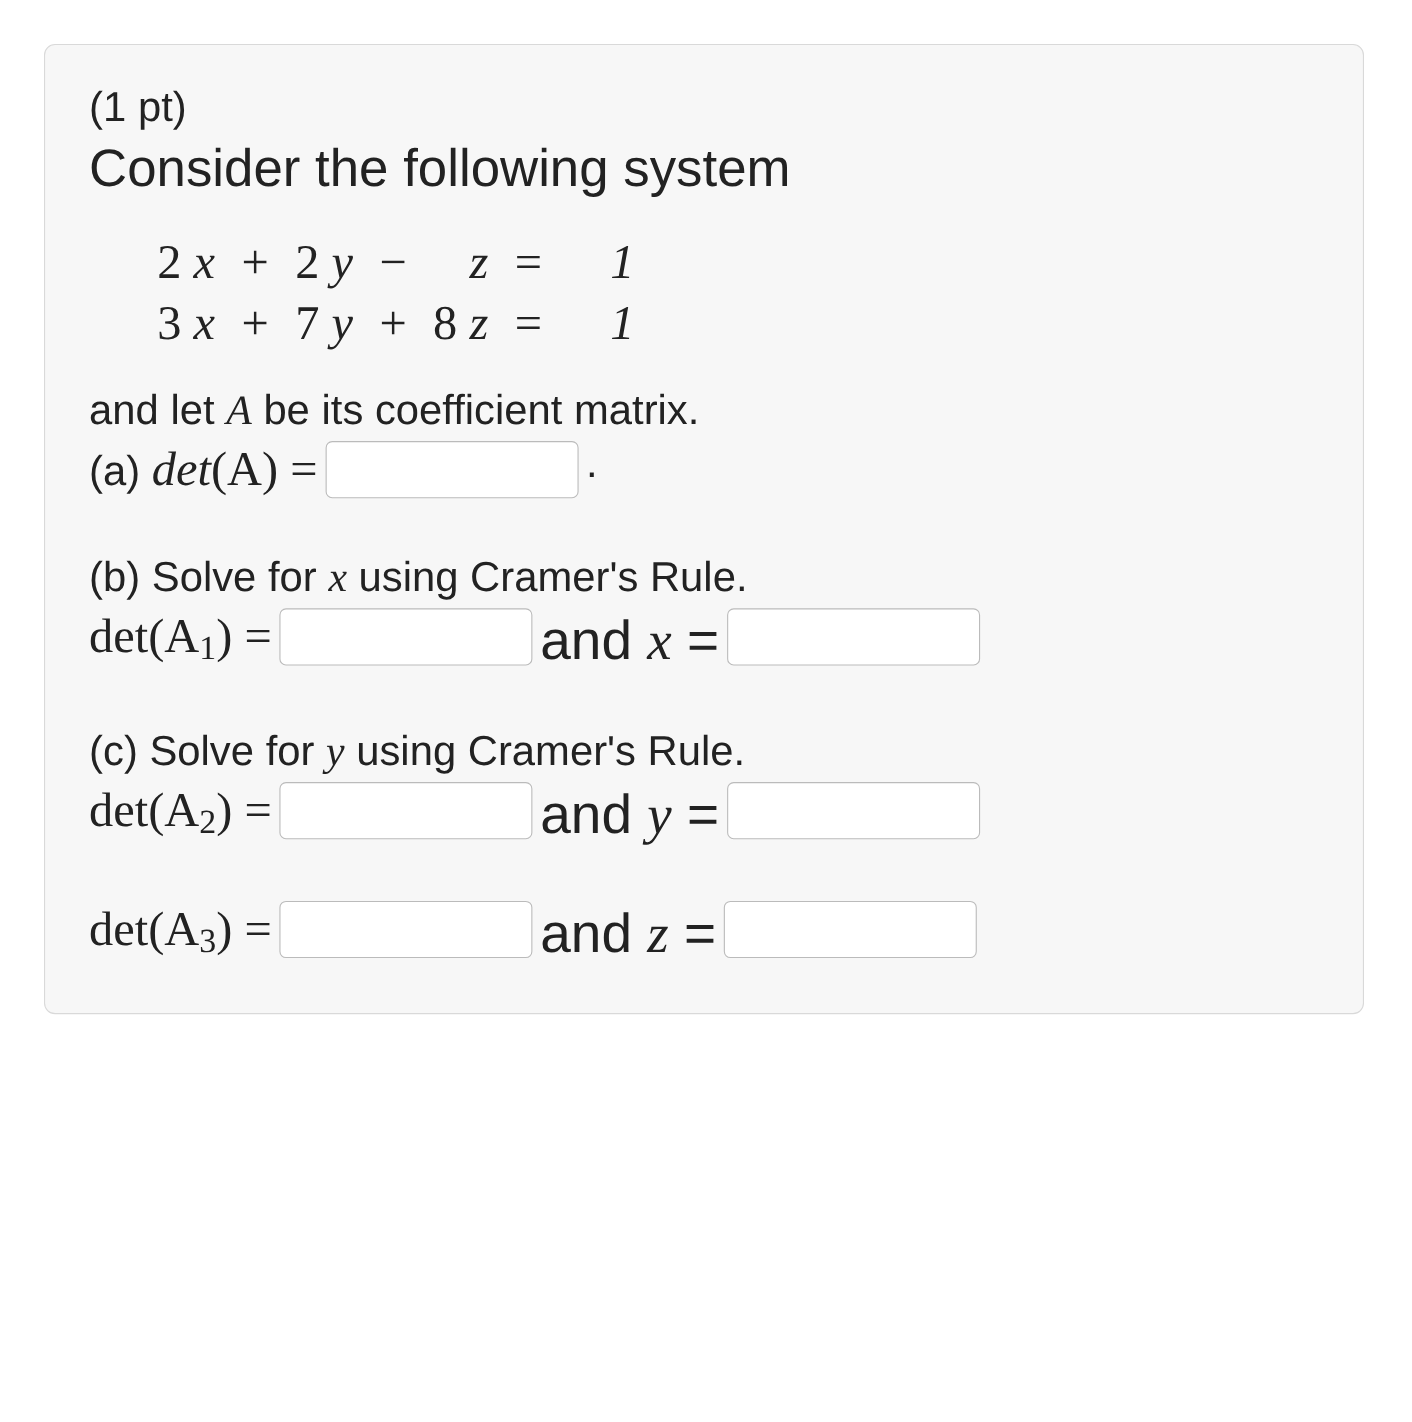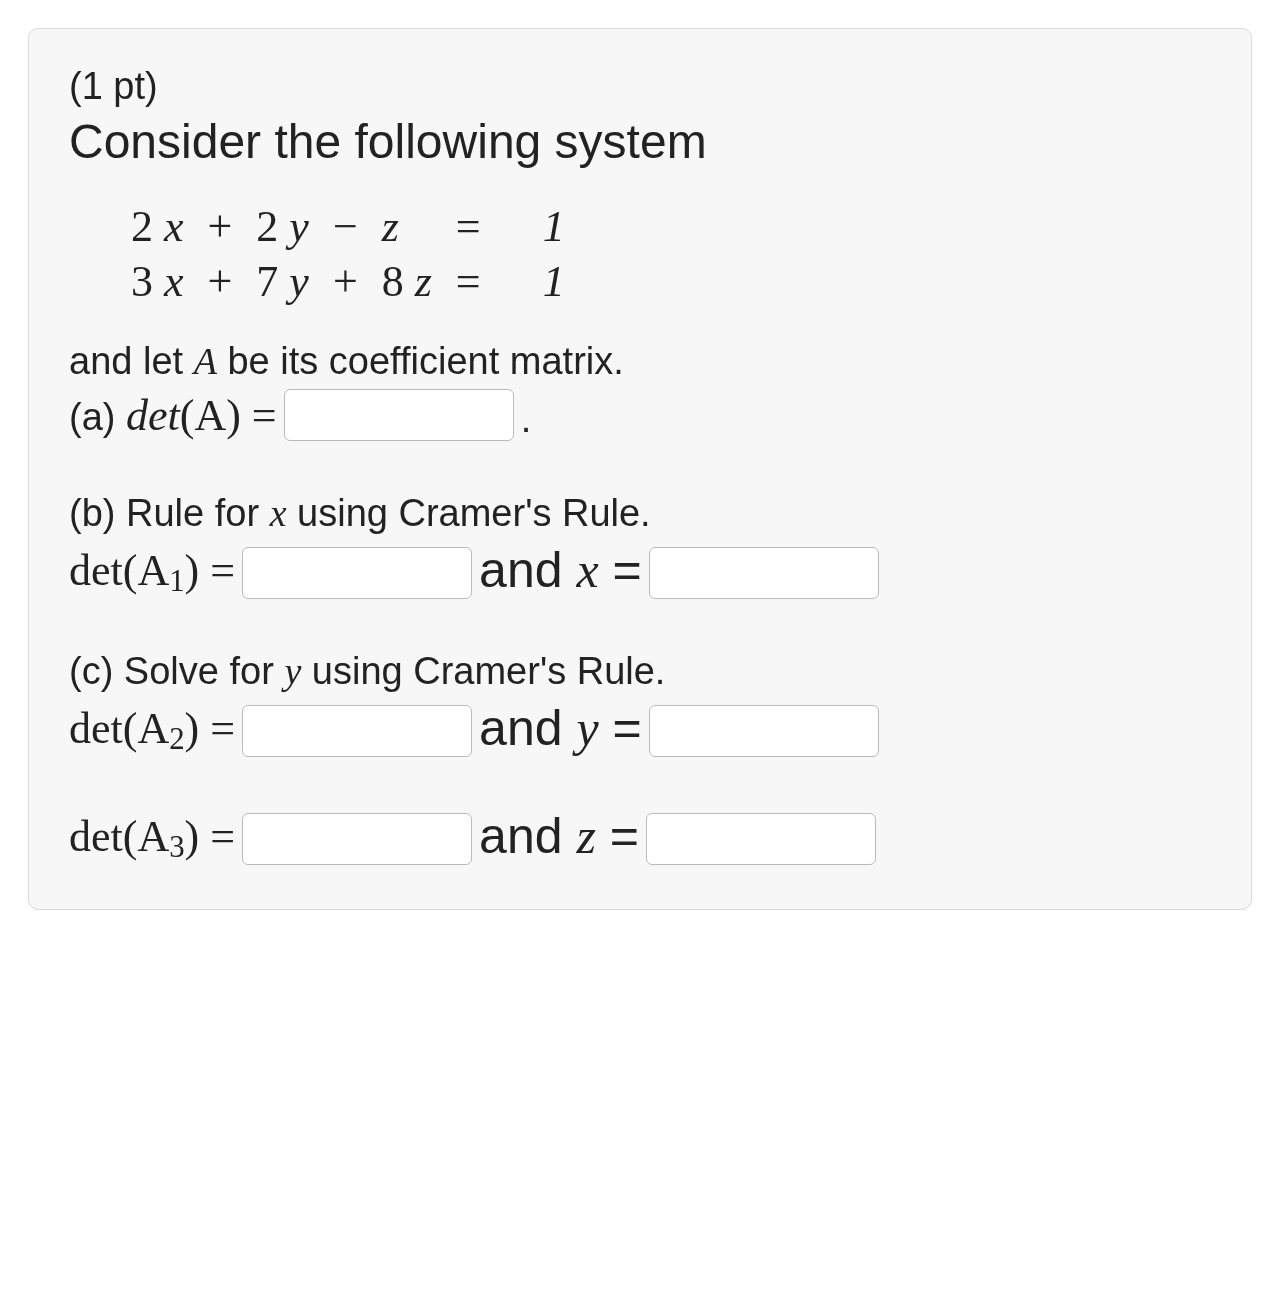--- a/index.html
+++ b/index.html
@@ -4,21 +4,21 @@
 <style>
   html, body {
     margin: 0;
     padding: 0;
     background: #ffffff;
     font-family: Arial, Helvetica, sans-serif;
   }
   .page {
     box-sizing: border-box;
     width: 1280px;
-    padding: 28px;
+    padding: 40px;
   }
   .panel {
     box-sizing: border-box;
     width: 100%;
     border: 1px solid #d9d9d9;
     border-radius: 10px;
     background: #f7f7f7;
     padding: 36px 40px 44px 40px;
     color: #222;
   }
@@ -40,36 +40,36 @@
   }
   .eq-table {
     border-collapse: collapse;
     margin: 20px 0 30px 50px;
   }
   .eq-table td {
     font-family: "Times New Roman", Times, serif;
     font-style: italic;
     font-size: 44px;
     padding: 2px 12px;
-    text-align: left;
+    text-align: right;
     white-space: nowrap;
   }
   .eq-table td.op {
     font-style: normal;
   }
   .eq-table td.rhs {
     text-align: right;
     min-width: 60px;
   }
   .section {
     margin-top: 50px;
   }
   .field-row {
     display: flex;
-    align-items: flex-end;
+    align-items: flex-start;
     flex-wrap: wrap;
     gap: 7px;
     font-size: 38px;
     margin-top: 6px;
   }
   .det-label {
     font-family: "Times New Roman", Times, serif;
     font-size: 44px;
   }
   .det-label .sub {
@@ -132,21 +132,21 @@
     <div class="field-row">
       <span>
         <span>(a) </span><span class="det-label"><span class="math">det</span><span class="upright">(A)</span><span class="upright"> = </span></span>
       </span>
       <input class="answer" type="text" style="">
       <span class="period">.</span>
     </div>
 
     <div class="section">
       <div class="line">
-        <span>(b) Rule for </span><span class="math">x</span><span> using Cramer's Rule.</span>
+        <span>(b) Solve for </span><span class="math">x</span><span> using Cramer's Rule.</span>
       </div>
       <div class="field-row">
         <span class="det-label">
           <span class="upright">det</span><span class="upright">(A</span><span class="sub upright">1</span><span class="upright">)</span><span class="upright"> = </span>
         </span>
         <input class="answer" type="text" style="">
         <span class="and-label">
           <span> and </span><span class="math">x</span><span> = </span>
         </span>
         <input class="answer" type="text" style="">

